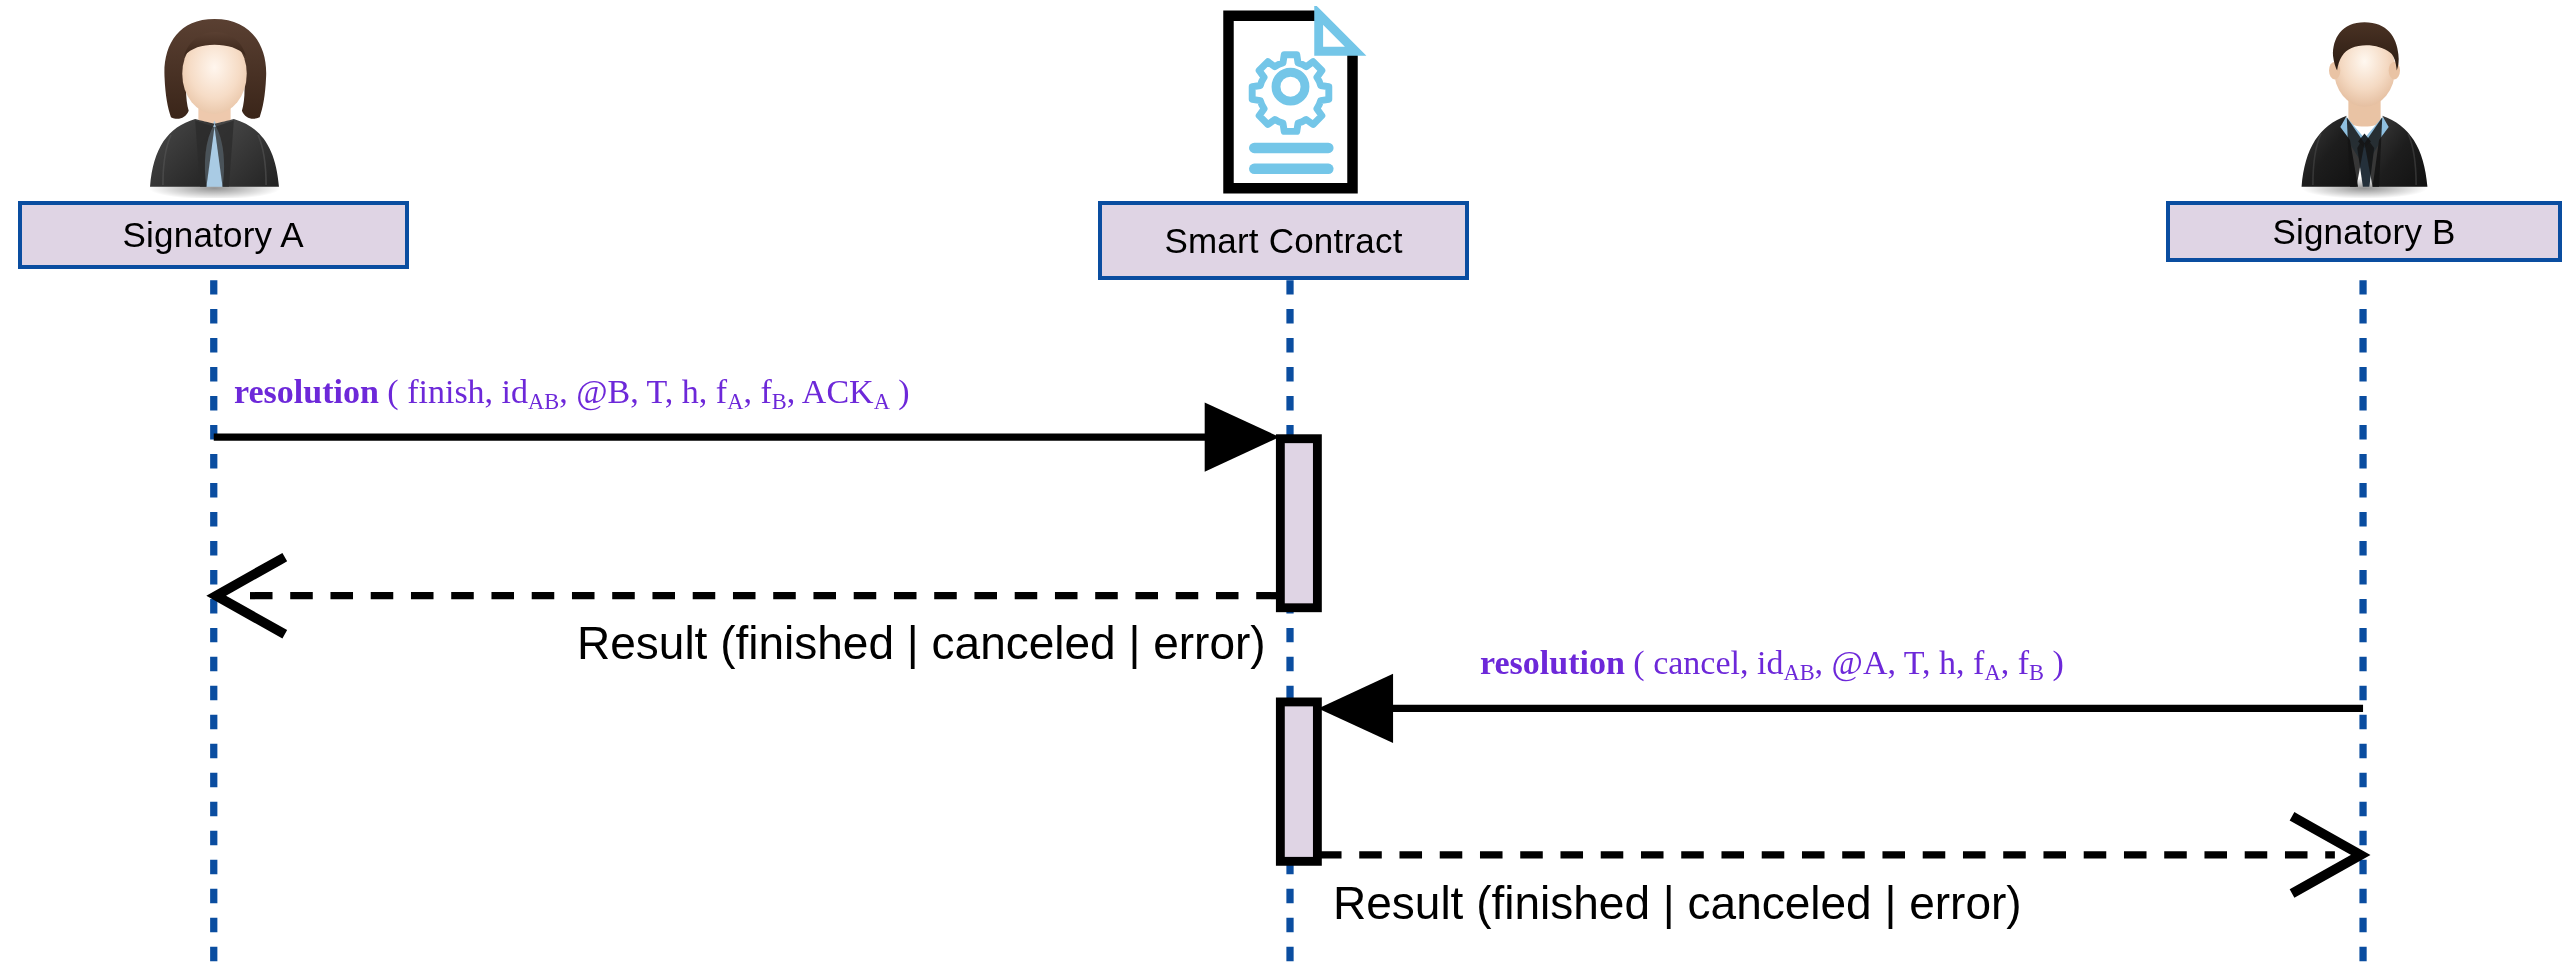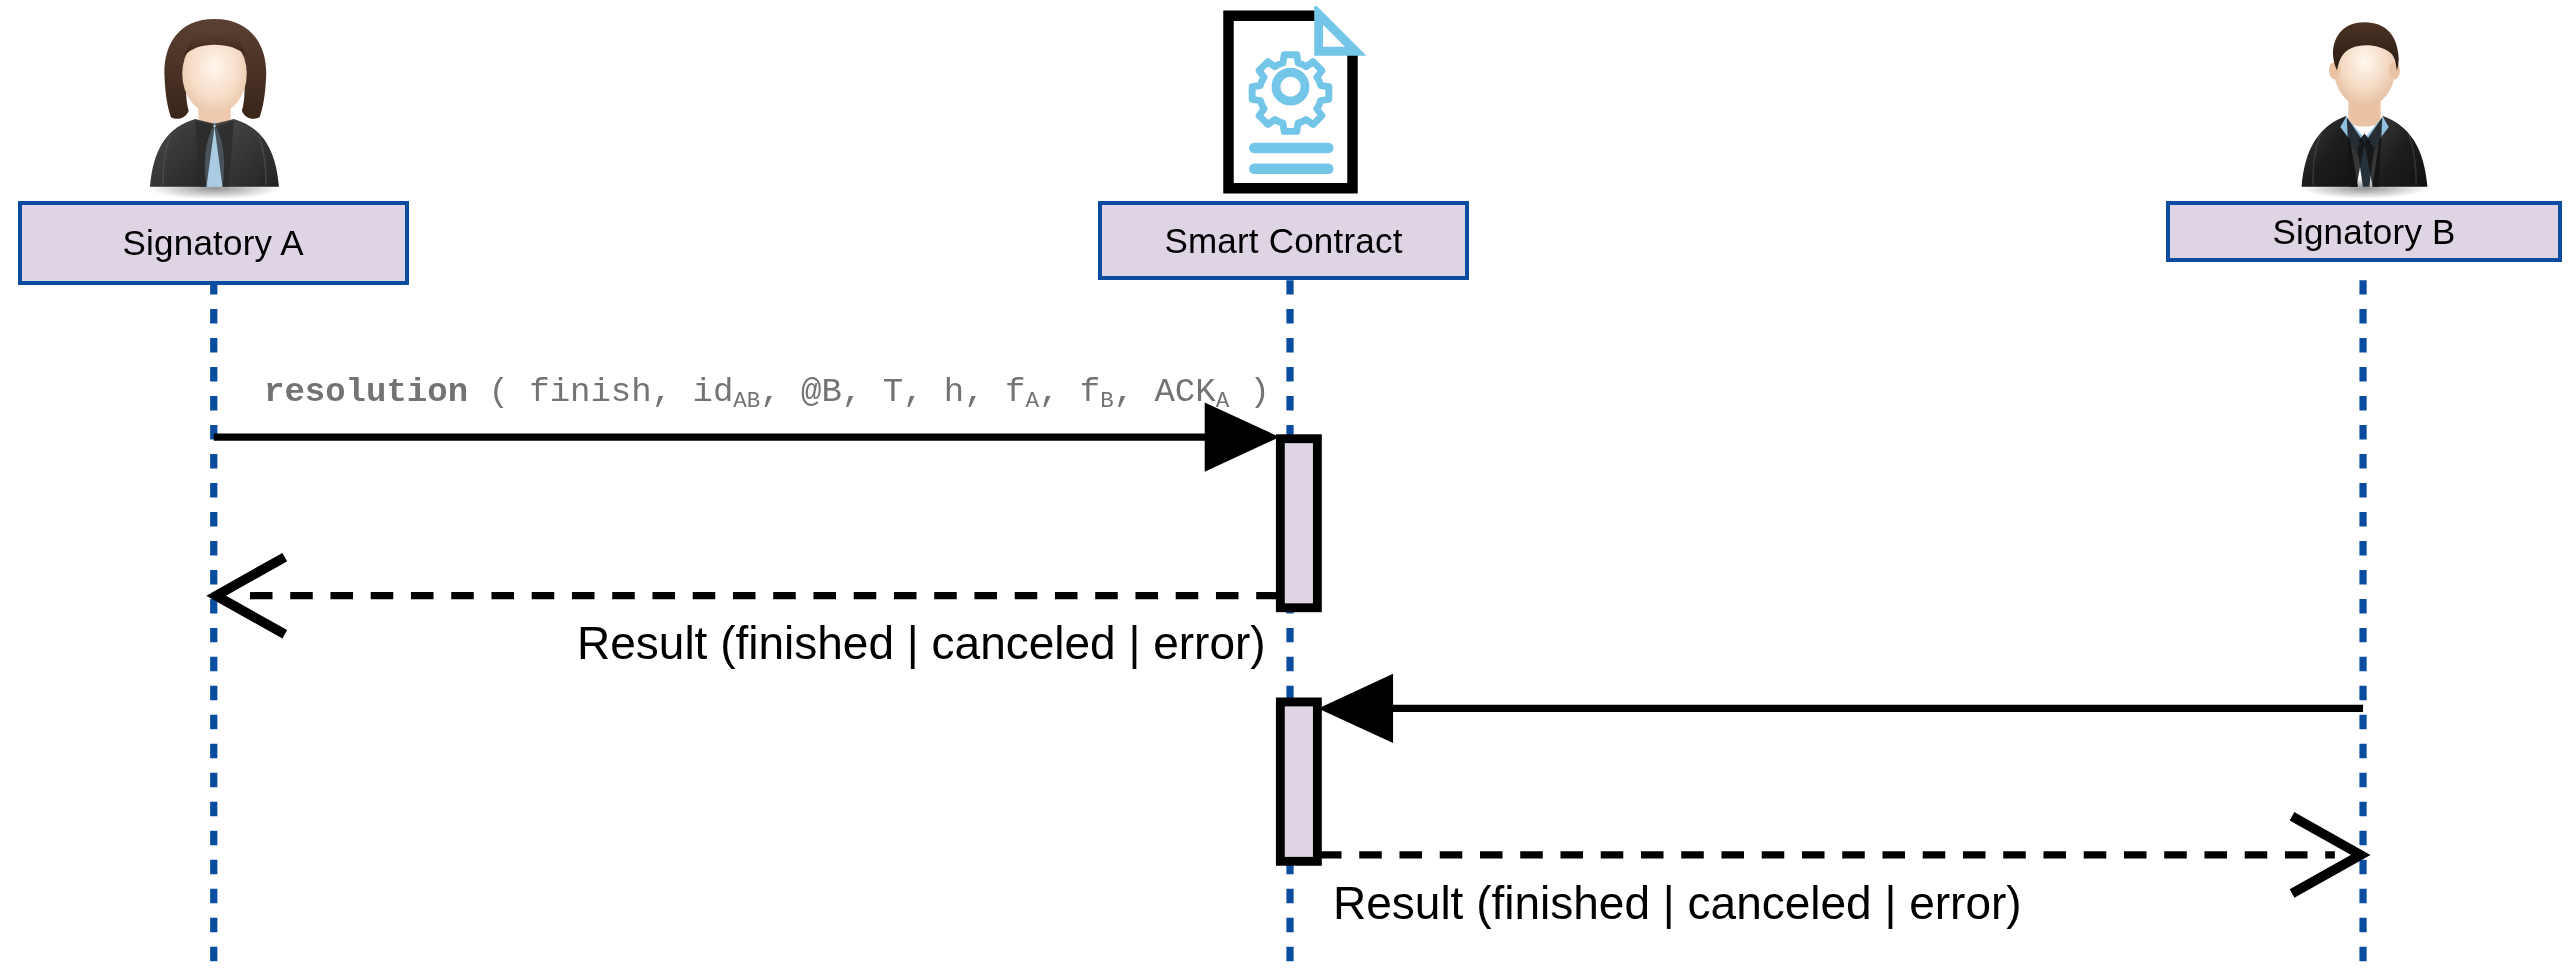--- a/index.html
+++ b/index.html
@@ -46,24 +46,23 @@
     white-space: nowrap;
     letter-spacing: 0.2px;
   }
   .p-icon {
     position: absolute;
   }
   
   .msg-label {
     position: absolute;
     font-size: 34px;
-    color: #737373;
+    color: #6d28d9;
     white-space: nowrap;
-    font-family: Liberation Mono, monospace;
-    margin-left: 30px;
+    font-family: Liberation Serif, serif;
   }
   .msg-label .op {
     font-weight: bold;
   }
   .msg-label sub {
     font-size: 0.66em;
     vertical-align: -0.28em;
     line-height: 0;
   }
   .ret-label {
@@ -157,21 +156,21 @@
 
       <path d="M92 140 C58 150 40 176 36 224 L106 224 C102 196 104 166 116 146
                C110 144 98 142 92 140 Z" fill="url(#suitGradA)"></path>
       <path d="M140 140 C174 150 192 176 196 224 L126 224 C130 196 128 166 116 146
                C122 144 134 142 140 140 Z" fill="url(#suitGradA)"></path>
       <path d="M92 142 L116 150 L106 224 L98 224 Z" fill="#2b2b2b" opacity="0.75"></path>
       <path d="M140 142 L116 150 L126 224 L134 224 Z" fill="#2b2b2b" opacity="0.75"></path>
       <path d="M62 160 C54 178 52 200 52 222" stroke="#555" stroke-width="2" fill="none" opacity="0.6"></path>
       <path d="M170 160 C178 178 180 200 180 222" stroke="#555" stroke-width="2" fill="none" opacity="0.6"></path>
     </svg>
-    <div class="p-box" style="left:17.7px; top:201px; width:391px; height:84px;">
+    <div class="p-box" style="left:17.7px; top:201px; width:391px; height:68px;">
       <span class="p-label">Signatory A</span>
     </div>
   </div>
 
   <div class="participant">
     <svg class="p-icon" style="left:1214px; top:6.4px;" width="153" height="192" viewBox="0 0 190 238">
 
       <path d="M18 12 L128 12 L172 56 L172 226 L18 226 Z" fill="#ffffff" stroke="#000000" stroke-width="13" stroke-linejoin="miter"></path>
 
       <path d="M130 10 L176 56 L130 56 Z" fill="#ffffff" stroke="#74c6e8" stroke-width="11" stroke-linejoin="miter"></path>
@@ -247,17 +246,20 @@
       <span class="p-label">Signatory B</span>
     </div>
   </div>
 
   <div class="msg-label" style="left:234px; top:373px;">
     <span class="op">resolution</span><span> ( finish, id</span><sub>AB</sub><span>, @B, T, h, f</span><sub>A</sub><span>, f</span><sub>B</sub><span>, ACK</span><sub>A</sub><span> )</span>
   </div>
 
   <div class="ret-label" style="left:577px; top:616px;">Result (finished | canceled | error)</div>
 
+  <div class="msg-label" style="left:1480px; top:644px;">
+    <span class="op">resolution</span><span> ( cancel, id</span><sub>AB</sub><span>, @A, T, h, f</span><sub>A</sub><span>, f</span><sub>B</sub><span> )</span>
+  </div>
 
   <div class="ret-label" style="left:1333px; top:876px;">Result (finished | canceled | error)</div>
 
 </div>
 
 
 </body></html>

